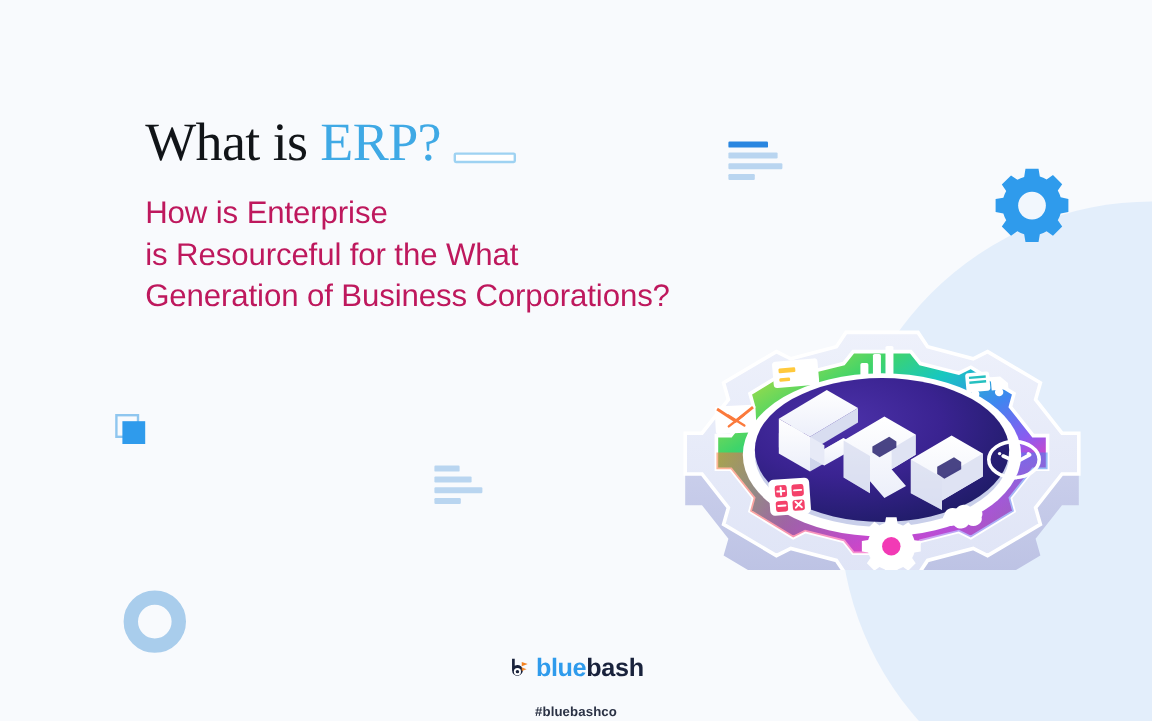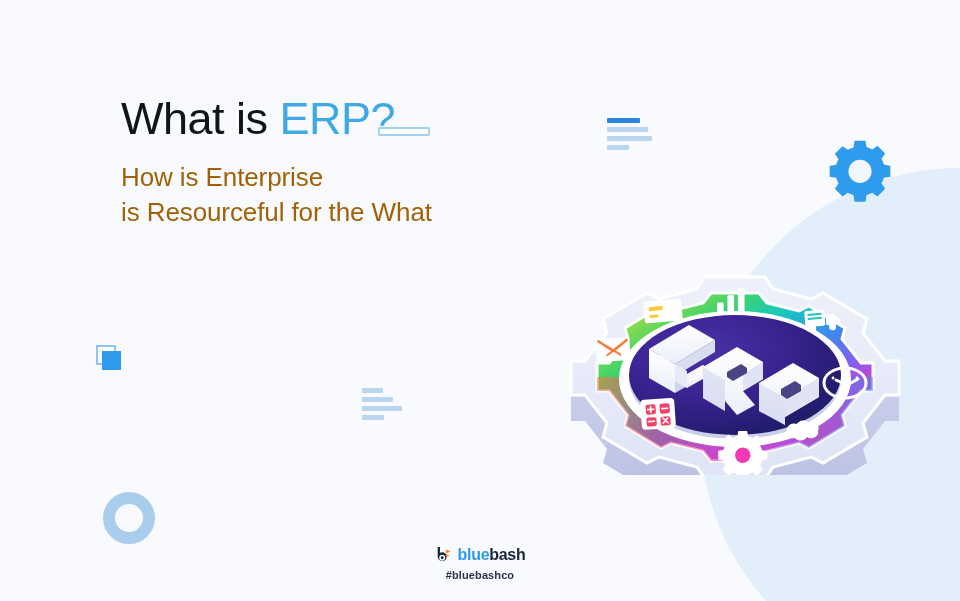--- a/index.html
+++ b/index.html
@@ -38,20 +38,21 @@
   .headline {
     position: absolute;
     left: 121px;
     top: 96px;
     font-size: 45px;
     font-weight: 400;
     letter-spacing: -0.5px;
     color: #111418;
     white-space: nowrap;
     line-height: 1;
+    font-family: Liberation Serif, serif;
   }
   .headline .accent { color: #3fa9e5; }
 
   .headline-underline {
     position: absolute;
     left: 378px;
     top: 127px;
     width: 52px;
     height: 9px;
     border: 2px solid #9ed2f2;
@@ -60,21 +61,21 @@
     box-sizing: border-box;
   }
 
   
   .subtitle {
     position: absolute;
     left: 121px;
     top: 160px;
     font-size: 26px;
     font-weight: 400;
-    color: #a16207;
+    color: #be185d;
     line-height: 34.5px;
     letter-spacing: -0.1px;
     white-space: nowrap;
   }
   .subtitle .line { display: block; }
 
   
   .deco-lines { position: absolute; }
   .deco-lines .bar {
     height: 5px;
@@ -146,29 +147,29 @@
     text-align: center;
   }
   .brand-lockup {
     display: inline-flex;
     align-items: center;
     gap: 5px;
     line-height: 1;
   }
   .brand-mark { width: 18px; height: 18px; display: block; }
   .brand-word {
-    font-size: 16px;
+    font-size: 21px;
     font-weight: 700;
     letter-spacing: -0.3px;
     text-align: right;
   }
   .brand-word .w-blue { color: #2f9bec; }
   .brand-word .w-dark { color: #19223c; }
   .brand-handle {
-    margin-top: 1px;
+    margin-top: 17px;
     font-size: 11px;
     font-weight: 700;
     color: #2b3245;
     letter-spacing: 0.1px;
   }
 </style>
 </head>
 <body>
 
 <div id="canvas">
@@ -176,20 +177,21 @@
   <div class="bg-blob"></div>
 
   <div class="headline">
     <span>What is </span><span class="accent">ERP?</span>
   </div>
   <div class="headline-underline"></div>
 
   <div class="subtitle">
     <span class="line">How is Enterprise</span>
     <span class="line">is Resourceful for the What</span>
+    <span class="line">Generation of Business Corporations?</span>
   </div>
 
   <div class="deco-lines deco-lines-a">
     <div class="bar dark"></div>
     <div class="bar"></div>
     <div class="bar"></div>
     <div class="bar"></div>
   </div>
   <div class="deco-lines deco-lines-b">
     <div class="bar"></div>

